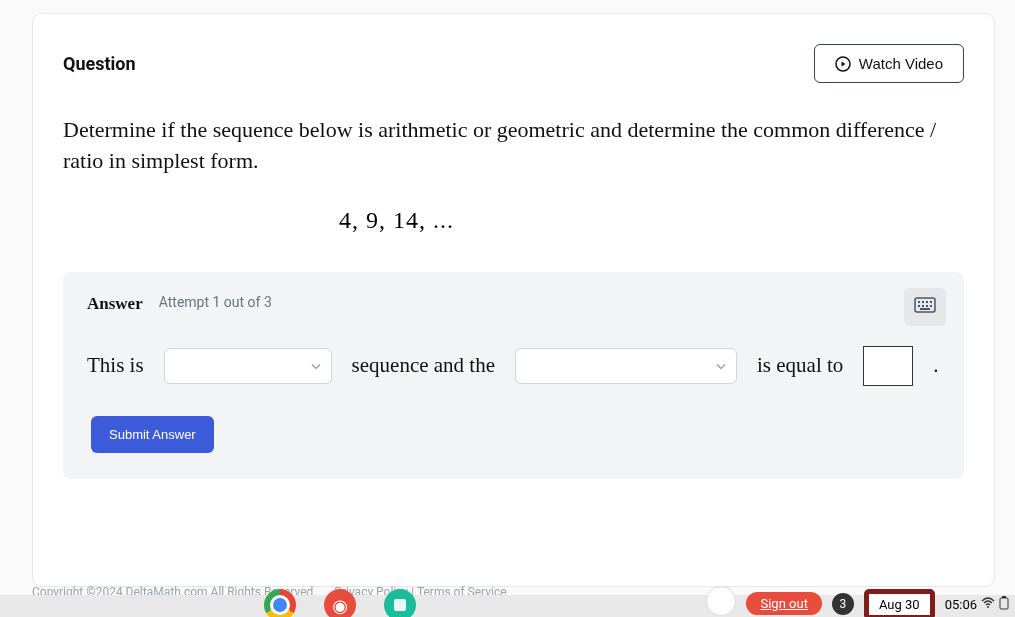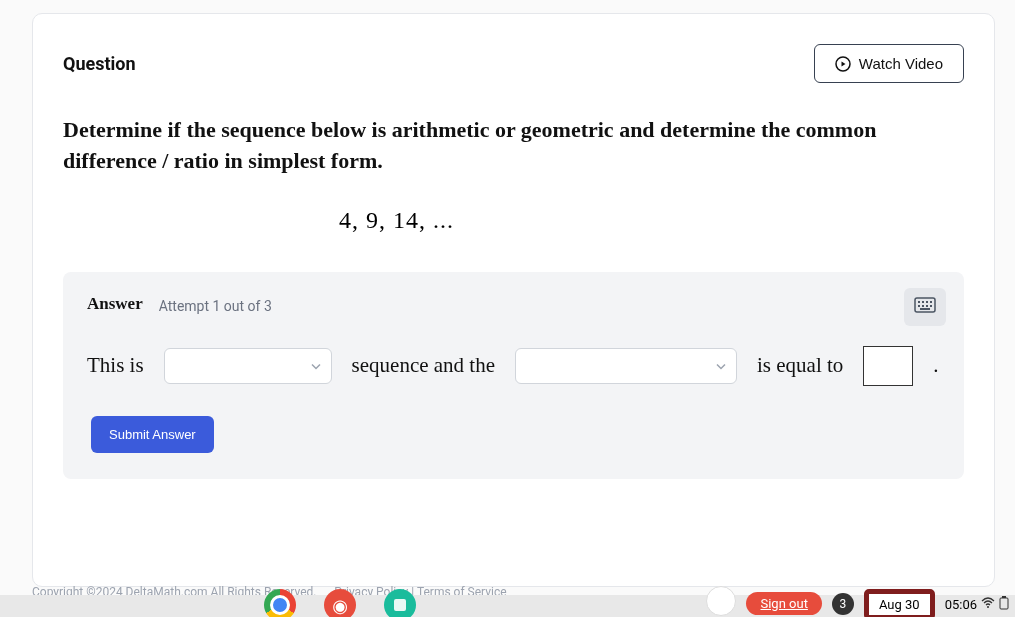--- a/index.html
+++ b/index.html
@@ -56,39 +56,38 @@
       display: inline-flex;
       align-items: center;
       justify-content: center;
     }
     .question-body {
       font-family: Georgia, 'Times New Roman', serif;
       font-size: 22px;
       line-height: 1.4;
       color: #111;
       margin-bottom: 30px;
-      font-weight: bold;
     }
     .sequence {
       font-family: Georgia, 'Times New Roman', serif;
       font-size: 24px;
       text-align: left;
       margin-left: 276px;
       margin-bottom: 38px;
       letter-spacing: 1px;
     }
     .answer-panel {
       background: #f3f4f6;
       border-radius: 8px;
       padding: 22px 24px 26px 24px;
       position: relative;
     }
     .answer-header {
       display: flex;
-      align-items: flex-end;
+      align-items: flex-start;
       gap: 16px;
       margin-bottom: 32px;
     }
     .answer-label {
       font-weight: 700;
       font-size: 17px;
       font-family: Georgia, serif;
       color: #111;
     }
     .attempt-text {

